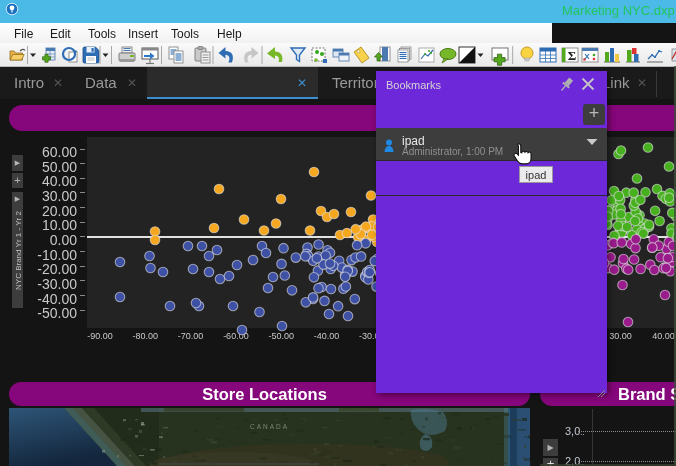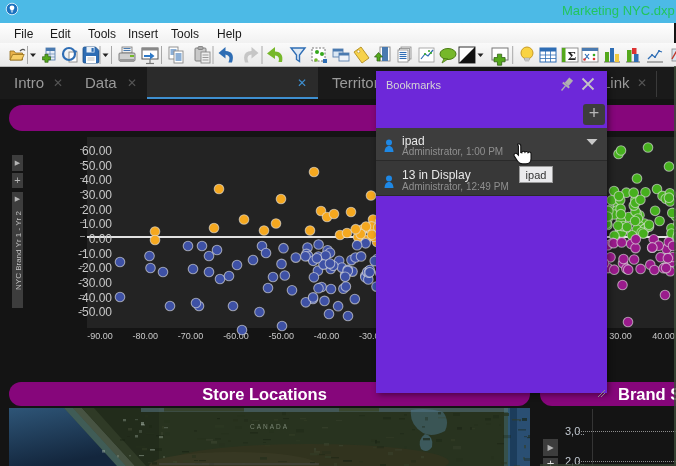--- a/index.html
+++ b/index.html
@@ -1,30 +1,30 @@
 <!DOCTYPE html>
 <html><head><meta charset="utf-8"><style>
 * { margin:0; padding:0; box-sizing:border-box; }
 html,body { width:676px; height:466px; overflow:hidden; font-family:"Liberation Sans",sans-serif; background:#141414; }
 .abs { position:absolute; }
 #titlebar { left:0; top:0; width:676px; height:23px; background:#4cbae6; }
 #title { left:562px; top:3px; color:#22c55e; font-size:13px; white-space:nowrap; }
 #appicon { left:3px; top:1px; }
-#menubar { left:0; top:23px; width:674px; height:20px; background:linear-gradient(#ffffff,#f1f1f1); color:#1a1a1a; font-size:12px; }
+#menubar { left:0; top:23px; width:552px; height:20px; background:linear-gradient(#ffffff,#f1f1f1); color:#1a1a1a; font-size:12px; }
 .mi { position:absolute; top:4px; }
 #toolbar { left:0; top:43px; width:676px; height:24px; background:linear-gradient(#fafafa,#e9e9e9); border-bottom:1px solid #b9b9b9; }
 #tabbar { left:0; top:67px; width:676px; height:32px; background:#1a1a1a; }
 .tab { position:absolute; top:0; height:32px; color:#9a9a9a; font-size:15px; }
 .tabx { color:#555; font-size:12px; }
 #atab { left:147px; top:0; width:171px; height:32px; background:#2b2b2b; border-bottom:2px solid #3e8fd0; color:#dcdcdc; font-size:15px; }
 #content { left:0; top:99px; width:676px; height:367px; background:#141414; }
 #topbar { left:9px; top:105px; width:680px; height:26px; background:#86067b; border-radius:13px; }
 #plotbg { left:87px; top:137px; width:589px; height:191px; background:#232323; }
 #zline { left:87px; top:236px; width:589px; height:2px; background:#e2e2e2; }
-.ylab { position:absolute; right:564px; width:70px; text-align:right; color:#c9c9c9; font-size:12px; }
+.ylab { position:absolute; right:599px; width:70px; text-align:right; color:#c9c9c9; font-size:14px; }
 .ytick { position:absolute; left:80px; width:5px; height:1px; background:#8a8a8a; }
 .xlab { position:absolute; top:331px; width:40px; text-align:center; color:#c9c9c9; font-size:9px; }
 .axbox { position:absolute; background:#3d3d3d; color:#b5b5b5; text-align:center; }
 #vlabel { left:12px; top:192px; width:11px; height:116px; background:#3d3d3d; }
 #vlabel span { position:absolute; left:-53px; top:54px; width:118px; transform:rotate(-90deg); color:#c0c0c0; font-size:8px; text-align:center; white-space:nowrap; }
 #storebar { left:9px; top:382px; width:521px; height:24px; background:#86067b; border-radius:12px; color:#fff; font-size:16.5px; font-weight:bold; text-align:center; line-height:24px; padding-right:10px; }
 #mapbox { left:9px; top:408px; width:521px; height:58px; overflow:hidden; }
 #brandbar { left:540px; top:382px; width:140px; height:24px; background:#86067b; border-radius:12px 0 0 12px; color:#fff; font-size:16.5px; font-weight:bold; }
 #brandbar span { position:absolute; left:78px; top:3px; white-space:nowrap; }
 .mlab { position:absolute; color:#c2c9d1; font-size:11px; }
@@ -730,28 +730,20 @@
         <circle cx="5" cy="3.4" r="3" fill="#1e88e5"></circle>
         <path d="M5 7 c2.7 0 4.3 2.2 4.5 6 l-9 0 C0.7 9.2 2.3 7 5 7 z" fill="#1e88e5"></path>
       </svg>
 <span class="t1">ipad</span>
       <span class="t2" style="top:18px">Administrator, 1:00 PM</span>
 <svg style="position:absolute;left:210px;top:10px" width="12" height="8">
         <path d="M0.5 1 h11 l-5.5 6 z" fill="#c8c8c8"></path>
       </svg>
 </div>
 <div class="bmdiv" style="top:89px"></div>
-<div class="bmrow" style="top:90px">
-<svg style="position:absolute;left:8px;top:14px" width="10" height="14">
-        <circle cx="5" cy="3.4" r="3" fill="#1e88e5"></circle>
-        <path d="M5 7 c2.7 0 4.3 2.2 4.5 6 l-9 0 C0.7 9.2 2.3 7 5 7 z" fill="#1e88e5"></path>
-      </svg>
-<span class="t1" style="top:7px">13 in Display</span>
-      <span class="t2" style="top:20px">Administrator, 12:49 PM</span>
-</div>
 <div class="bmdiv" style="top:124px"></div>
 </div>
 <div class="abs" id="tooltip">ipad</div>
 <svg class="abs" style="left:512px;top:142px" width="22" height="24" viewBox="0 0 26 28">
     <path d="M8 2 c1.4 0 2.4 1 2.4 2.4 l0 8 l1.2 0.2 c0 -1 0.8 -1.8 1.9 -1.8 c0.8 0 1.5 0.5 1.8 1.2 c0.3 -0.6 1 -1 1.8 -1 c0.9 0 1.7 0.6 1.9 1.4 c0.3 -0.4 0.9 -0.7 1.5 -0.7 c1.1 0 2 0.9 2 2 l0 6 c0 3.5 -2.5 6 -6 6 l-4 0 c-2.5 0 -4.5 -1.2 -5.8 -3.2 l-4 -6 c-0.6 -1 -0.4 -2.2 0.5 -2.9 c0.9 -0.7 2.1 -0.6 2.9 0.2 l1.5 1.6 l0 -11 C5.6 3 6.6 2 8 2 z" fill="#fff" stroke="#111" stroke-width="1.3"></path>
   </svg>
 <div class="abs" style="left:674px;top:66px;width:2px;height:400px;background:#3d4c3a;opacity:0.8"></div>
 <div class="abs" style="left:540px;top:464px;width:136px;height:2px;background:#35402f;opacity:0.8"></div>
 <div class="abs" id="grip"><svg width="10" height="9">
       <path d="M1 8 L8 1 M4 8 L8 4" stroke="#8a8a8a" stroke-width="1"></path>

